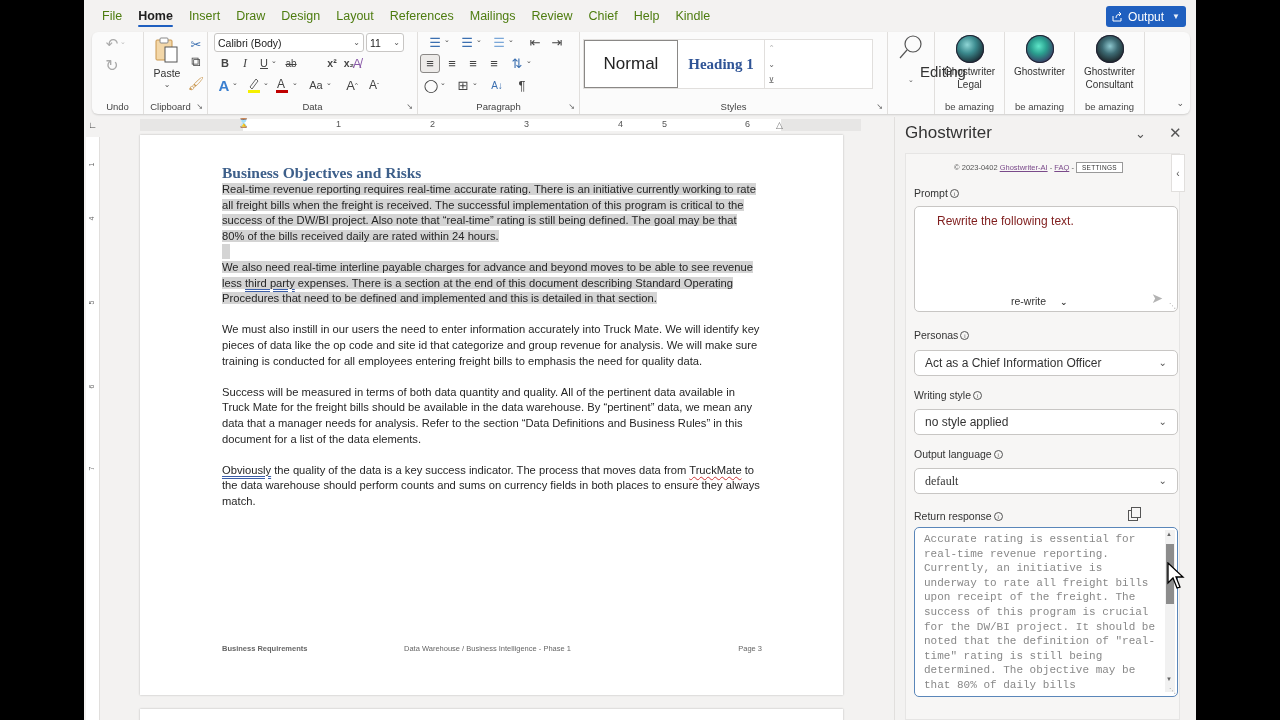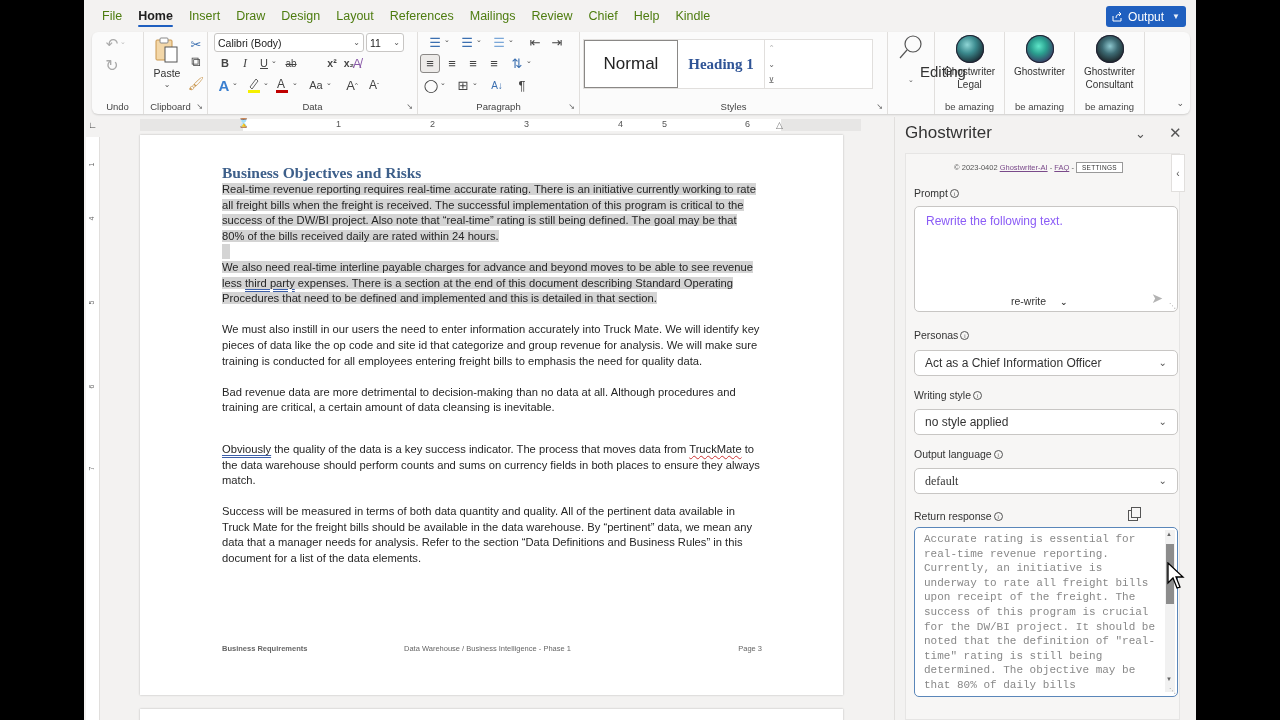--- a/index.html
+++ b/index.html
@@ -77,21 +77,21 @@
   #pane-collapse { position: absolute; left: 240px; top: 9px; font-size: 13px; color: #555; cursor: pointer; }
   #pane-close { position: absolute; left: 274px; top: 7px; font-size: 15px; color: #555; cursor: pointer; }
   #pane-body { position: absolute; left: 10px; top: 36px; width: 275px; height: 567px; background: #f7f6f5; border: 1px solid #e6e5e4; }
   #side-toggle { position: absolute; left: 276px; top: 37px; width: 14px; height: 38px; background: #fff; border: 1px solid #e1dfdd; font-size: 10px; color: #555; display: flex; align-items: center; justify-content: center; cursor: pointer; }
   .copyright { position: absolute; top: 8px; left: 0; width: 265px; text-align: center; font-size: 7.5px; color: #555; }
   .copyright a { color: #7a4a8a; text-decoration: underline; }
   .settings-btn { display: inline-block; border: 1px solid #999; font-size: 6.5px; padding: 1px 5px; background: #fff; color: #333; letter-spacing: 0.3px; cursor: pointer; }
   .field-label { position: absolute; left: 8px; font-size: 10.5px; color: #333; }
   .info-i { display: inline-block; width: 9px; height: 9px; border: 1px solid #555; border-radius: 50%; font-size: 6px; line-height: 8px; text-align: center; color: #555; margin-left: 2px; vertical-align: 1px; }
   .prompt-box { position: absolute; left: 8px; top: 52px; width: 264px; height: 106px; background: #fff; border: 1px solid #c8c6c4; border-radius: 5px; }
-  .prompt-placeholder { position: absolute; left: 11px; top: 7px; font-size: 12px; color: #8b5cf6; }
+  .prompt-placeholder { position: absolute; left: 22px; top: 7px; font-size: 12px; color: #7f1d1d; }
   .mode-select { position: absolute; left: 96px; top: 88px; font-size: 10.5px; color: #333; cursor: pointer; }
   .mode-select .chev { font-size: 9px; margin-left: 14px; font-weight: bold; }
   .send-icon { position: absolute; right: 14px; top: 83px; font-size: 14px; color: #b3b3b3; cursor: pointer; }
   .resize-grip { position: absolute; right: 1px; bottom: 1px; font-size: 7px; color: #888; }
   .select-box { position: absolute; left: 8px; width: 264px; height: 26px; background: #fff; border: 1px solid #c8c6c4; border-radius: 5px; font-size: 12px; color: #333; padding-left: 10px; line-height: 24px; cursor: pointer; }
   .select-box .sel-caret { position: absolute; right: 10px; top: 0; font-size: 10px; color: #555; }
   .copy-icon { position: absolute; left: 222px; top: 353px; width: 12px; height: 13px; cursor: pointer; }
   .copy-icon::before { content: ""; position: absolute; left: 0; top: 3px; width: 8px; height: 9px; border: 1px solid #555; background: #f7f6f5; }
   .copy-icon::after { content: ""; position: absolute; left: 3px; top: 0; width: 8px; height: 9px; border: 1px solid #555; background: #f7f6f5; }
   .response-box { position: absolute; left: 8px; top: 373px; width: 264px; height: 170px; background: #fff; border: 1.5px solid #5a86b9; border-radius: 5px; overflow: hidden; }
@@ -289,23 +289,22 @@
       <div class="vtick" style="top:328px;">7</div>
     </div>
 
     <div id="page">
       <div id="doc-body">
         <div class="heading">Business Objectives and Risks</div>
         <div class="para"><span class="hl">Real-time revenue reporting requires real-time accurate rating.  There is an initiative currently working to rate all freight bills when the freight is received.  The successful implementation of this program is critical to the success of the DW/BI project.  Also note that “real-time” rating is still being defined.  The goal may be that 80% of the bills received daily are rated within 24 hours.</span></div>
         <div style="height:0;margin-top:-15.6px;margin-bottom:15.6px;"><span class="blank-hl"></span></div>
         <div class="para"><span class="hl"><span>We also need real-time interline payable charges for advance and beyond moves to be able to see revenue less </span><span class="gram">third party</span><span> expenses.  There is a section at the end of this document describing Standard Operating Procedures that need to be defined and implemented and this is detailed in that section.</span></span></div>
         <div class="para">We must also instill in our users the need to enter information accurately into Truck Mate.  We will identify key pieces of data like the op code and site id that categorize and group revenue for analysis. We will make sure training is conducted for all employees entering freight bills to emphasis the need for quality data.</div>
-        <div class="para" style="margin-bottom:26px;">Bad revenue data are more detrimental to decision-making than no data at all.  Although procedures and training are critical, a certain amount of data cleansing is inevitable.</div>
+        <div class="para">Success will be measured in terms of both data quantity and quality.  All of the pertinent data available in Truck Mate for the freight bills should be available in the data warehouse.  By “pertinent” data, we mean any data that a manager needs for analysis.  Refer to the section “Data Definitions and Business Rules” in this document for a list of the data elements.</div>
         <div class="para"><span class="gram">Obviously</span><span> the quality of the data is a key success indicator.  The process that moves data from </span><span class="spell">TruckMate</span><span> to the data warehouse should perform counts and sums on currency fields in both places to ensure they always match.</span></div>
-        <div class="para">Success will be measured in terms of both data quantity and quality.  All of the pertinent data available in Truck Mate for the freight bills should be available in the data warehouse.  By “pertinent” data, we mean any data that a manager needs for analysis.  Refer to the section “Data Definitions and Business Rules” in this document for a list of the data elements.</div>
       </div>
       <div class="footer">
         <span style="left:0;font-weight:bold;">Business Requirements</span>
         <span style="left:182px;">Data Warehouse / Business Intelligence - Phase 1</span>
         <span style="right:0;">Page 3</span>
       </div>
     </div>
     <div id="page2"></div>
   </div>
 

